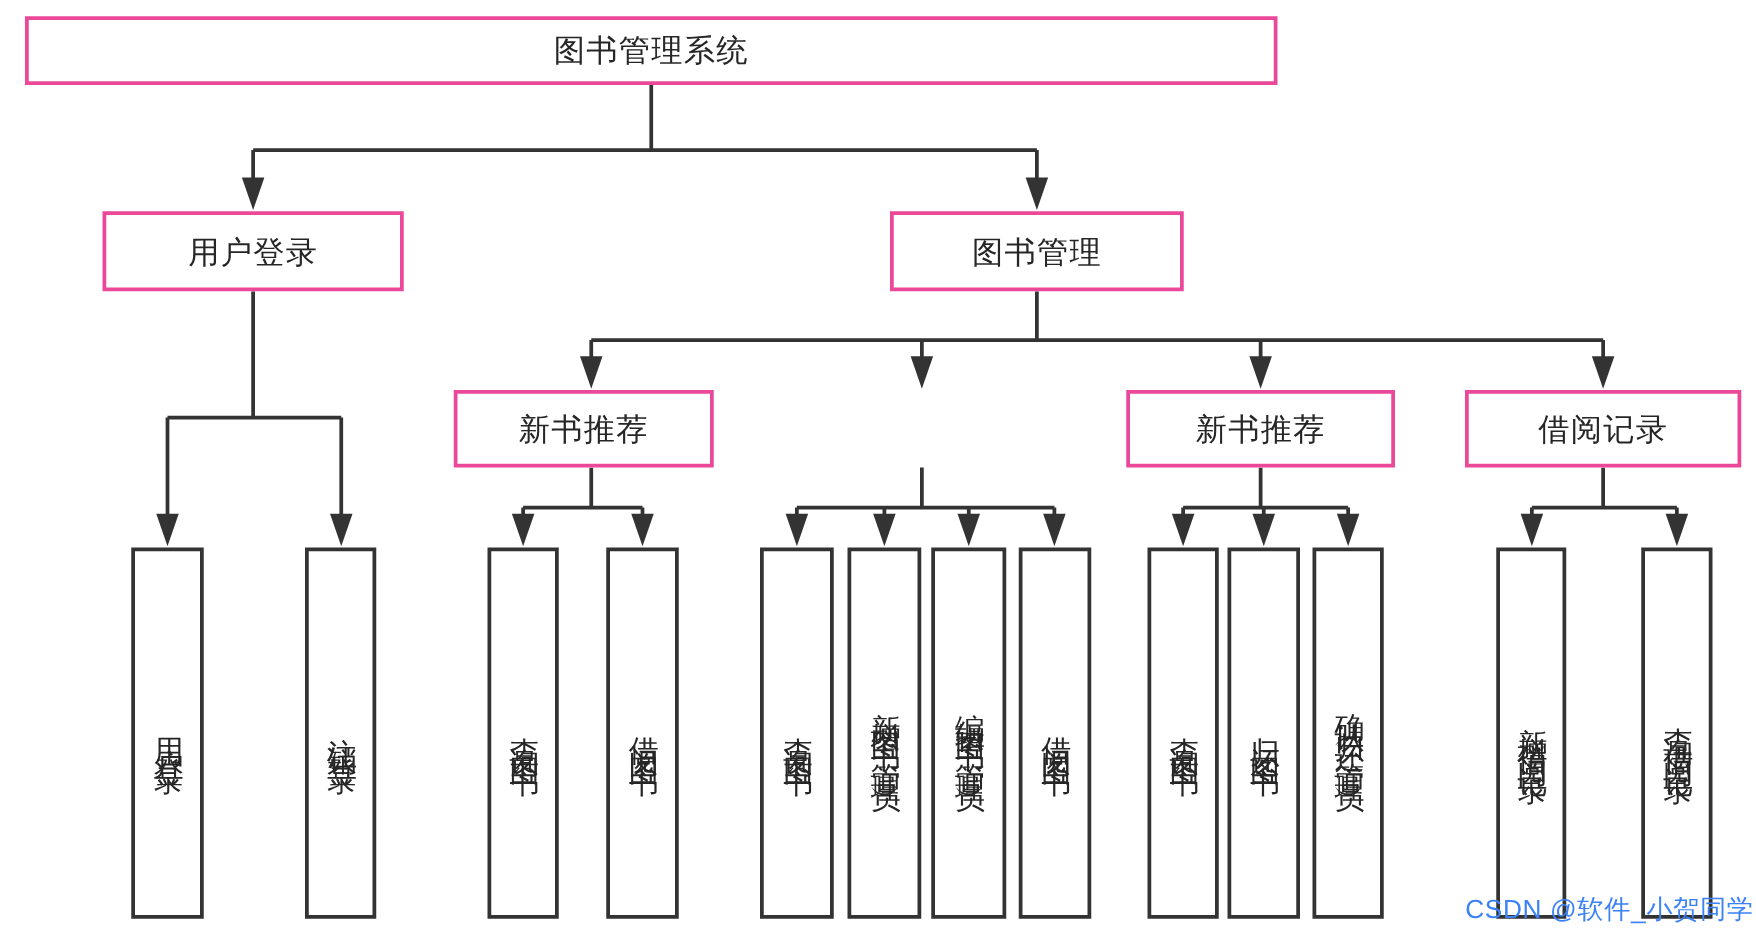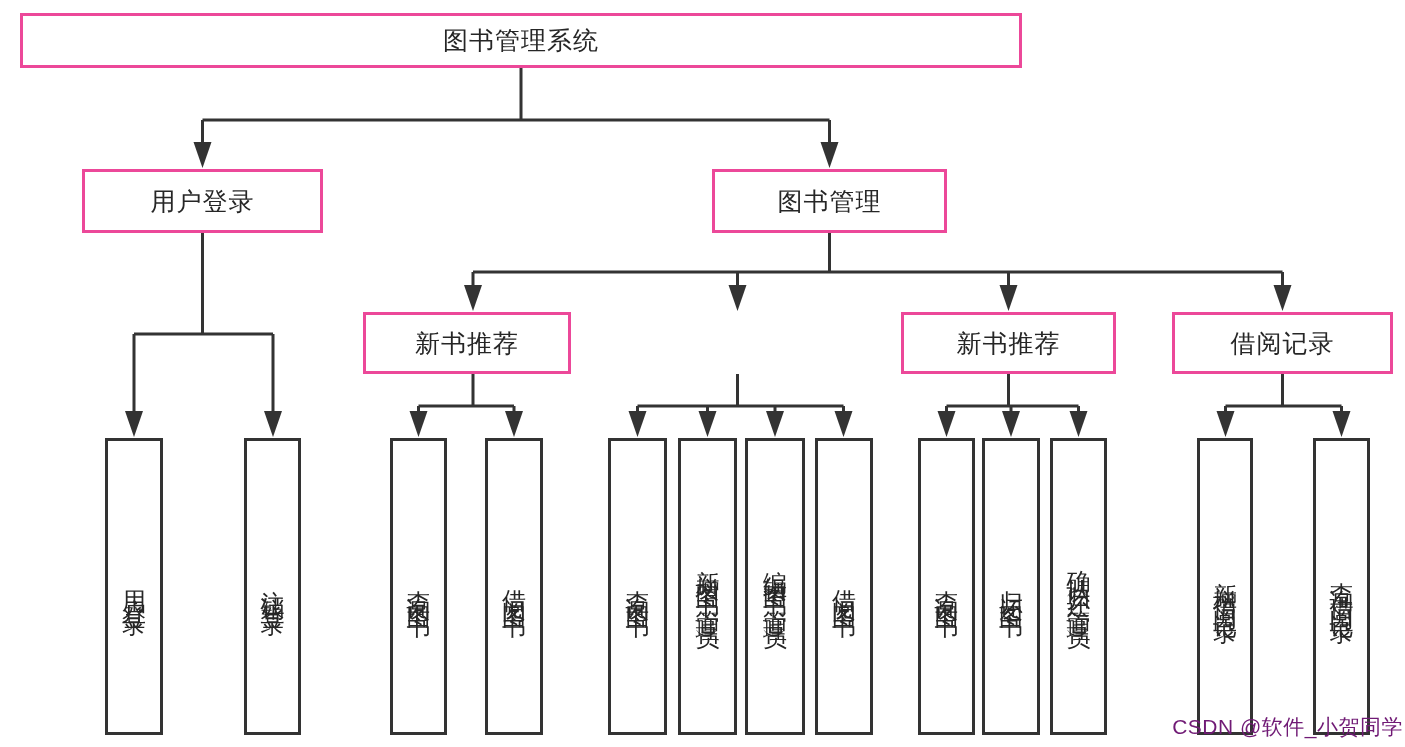--- a/index.html
+++ b/index.html
@@ -15,21 +15,21 @@
   }
   .leaf{
     position:absolute;box-sizing:border-box;background:#ffffff;
     border:3px solid #333333;top:438px;height:297px;
     display:flex;align-items:center;justify-content:center;
     writing-mode:vertical-rl;text-orientation:mixed;
     font-size:24px;letter-spacing:8px;line-height:1;
   }
   .watermark{
     position:absolute;right:2px;bottom:6px;
-    font-size:21px;color:#701a75;letter-spacing:0.5px;white-space:nowrap;
+    font-size:21px;color:#3b82f6;letter-spacing:0.5px;white-space:nowrap;
   }
 </style>
 </head>
 <body>
 
 <div class="stage">
 
   <svg class="connectors" width="1405" height="747" viewBox="0 0 1405 747">
     <path fill="none" stroke="#333333" stroke-width="3" d="M521 68 V120
          M202.5 120 H829.5

